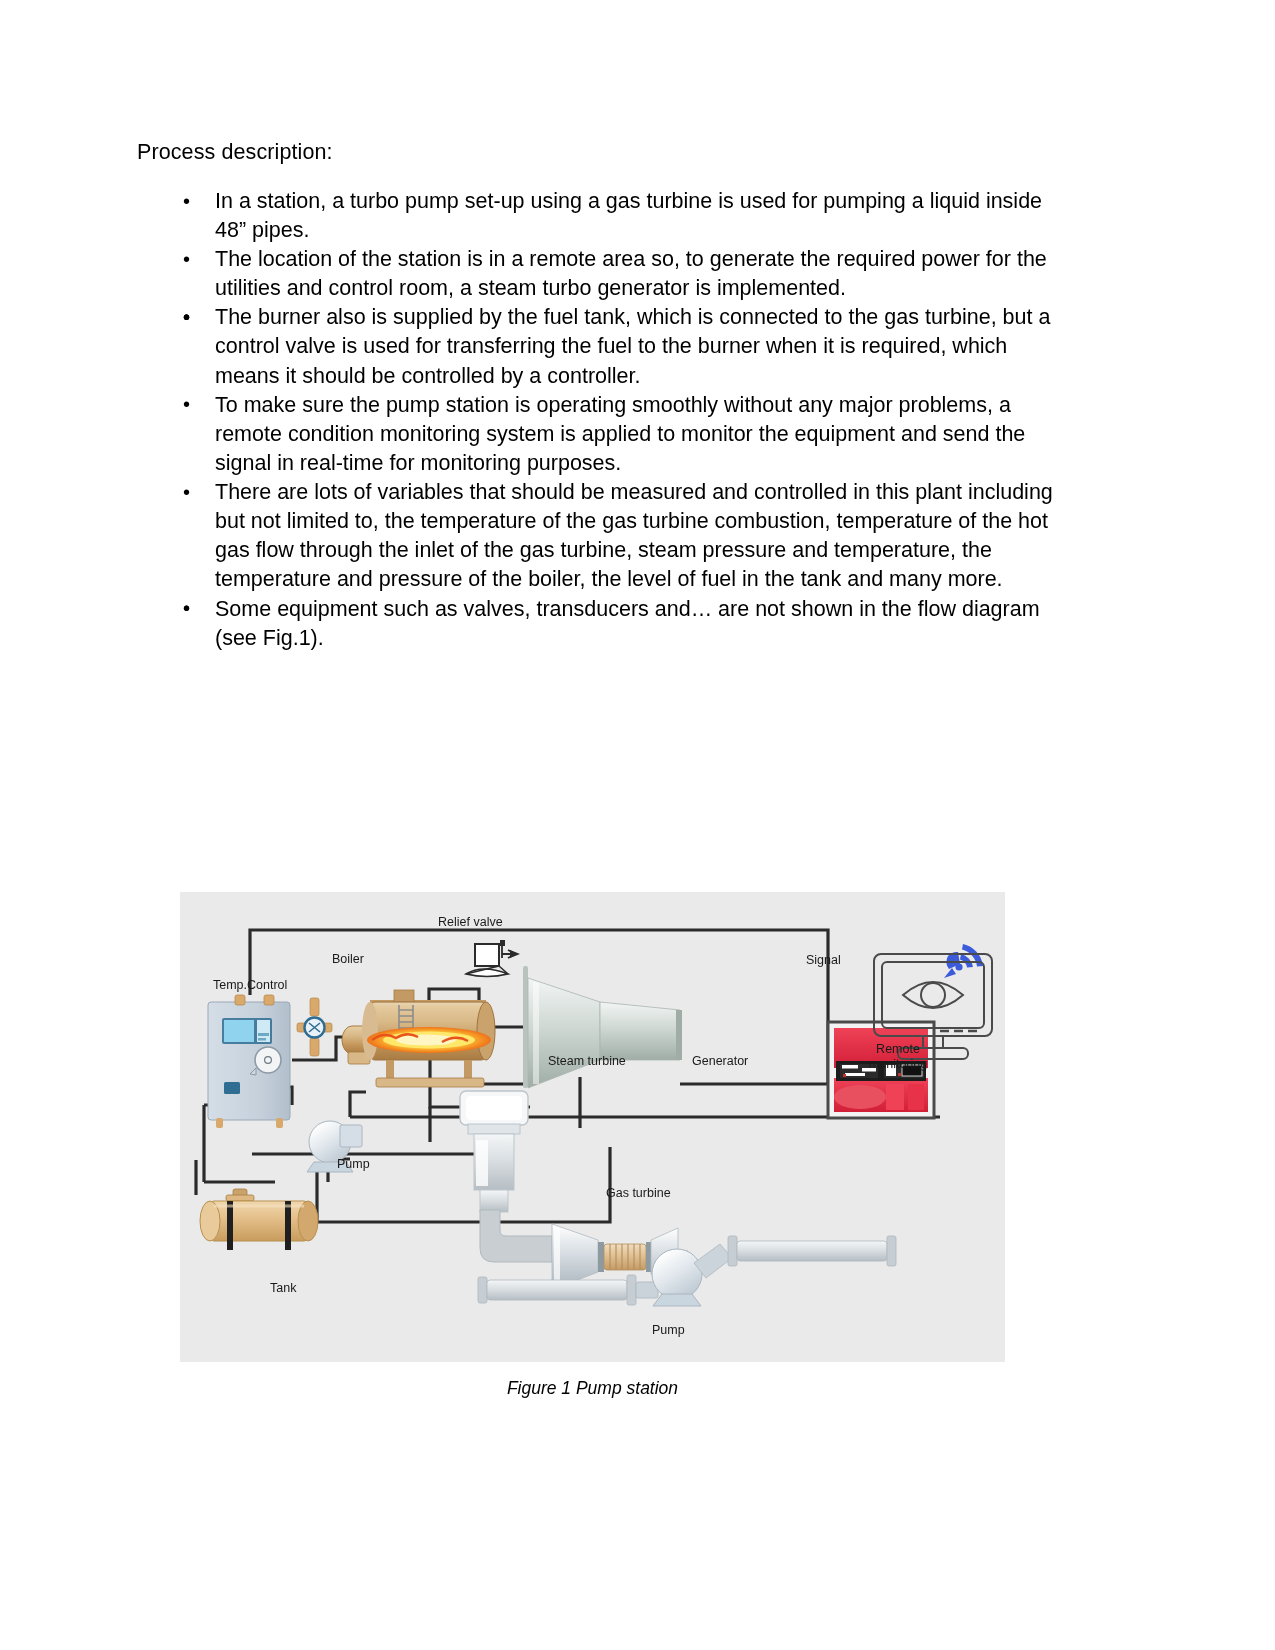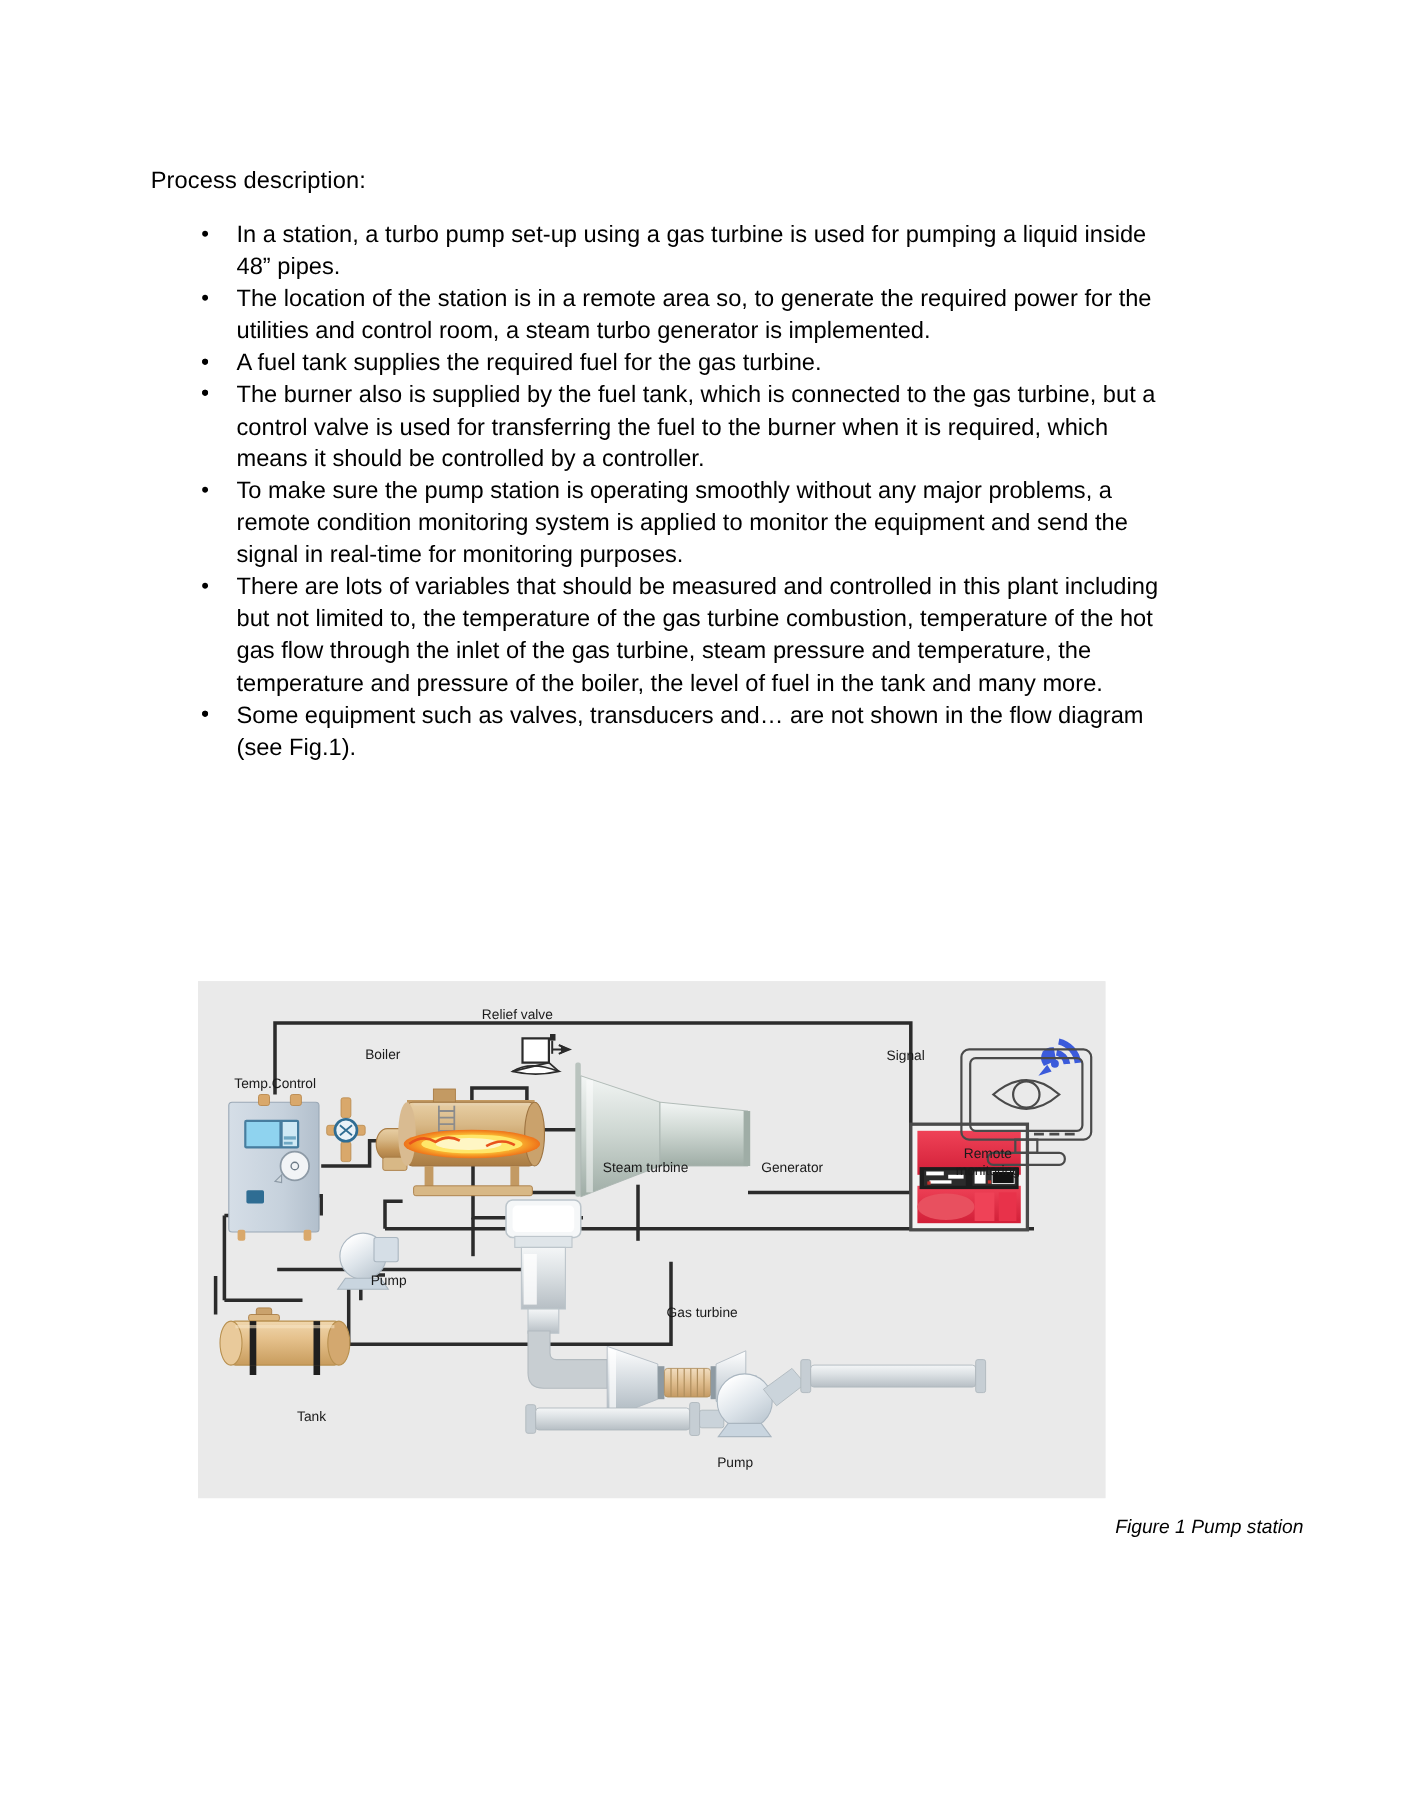--- a/index.html
+++ b/index.html
@@ -24,21 +24,21 @@
   }
   .content {
     position: absolute;
     left: 137px;
     top: 138px;
     width: 940px;
   }
   .heading {
     font-size: 21.5px;
     line-height: 1.34;
-    margin: 12px 0 20px 0;
+    margin: 0 0 20px 0;
     letter-spacing: 0.1px;
   }
   ul.bullets {
     list-style: none;
     margin: 0;
     padding: 0;
   }
   ul.bullets > li {
     position: relative;
     padding-left: 38px;
@@ -61,41 +61,41 @@
     top: 892px;
     width: 825px;
     height: 470px;
     background: #eaeaea;
   }
   .fig-caption {
     position: absolute;
     left: 0;
     top: 1378px;
     width: 1185px;
-    text-align: right;
+    text-align: center;
     font-size: 17.5px;
     font-style: italic;
     font-family: "Liberation Sans", sans-serif;
   }
   .diagram-svg { display: block; }
 </style>
 </head>
 <body>
 
 <div class="page">
 
   <div class="content">
 
     <p class="heading">Process description:</p>
 
     <ul class="bullets">
       <li><span class="dot">•</span><span>In a station, a turbo pump set-up using a gas turbine is used for pumping a liquid inside 48” pipes.</span></li>
       <li><span class="dot">•</span><span>The location of the station is in a remote area so, to generate the required power for the utilities and control room, a steam turbo generator is implemented.</span></li>
       <li><span class="dot">•</span></li>
-      <li><span class="dot">•</span><span>A fuel tank supplies the required fuel for the gas turbine.</span></li>
+      <li><span class="dot">•</span></li>
       <li><span class="dot">•</span></li>
       <li><span class="dot">•</span><span>The burner also is supplied by the fuel tank, which is connected to the gas turbine, but a control valve is used for transferring the fuel to the burner when it is required, which means it should be controlled by a controller.</span></li>
       <li><span class="dot">•</span><span>To make sure the pump station is operating smoothly without any major problems, a remote condition monitoring system is applied to monitor the equipment and send the signal in real-time for monitoring purposes.</span></li>
       <li><span class="dot">•</span><span>There are lots of variables that should be measured and controlled in this plant including but not limited to, the temperature of the gas turbine combustion, temperature of the hot gas flow through the inlet of the gas turbine, steam pressure and temperature, the temperature and pressure of the boiler, the level of fuel in the tank and many more.</span></li>
       <li><span class="dot">•</span></li>
       <li><span class="dot">•</span><span>Some equipment such as valves, transducers and… are not shown in the flow diagram (see Fig.1).</span></li>
     </ul>
 
   </div>
 

